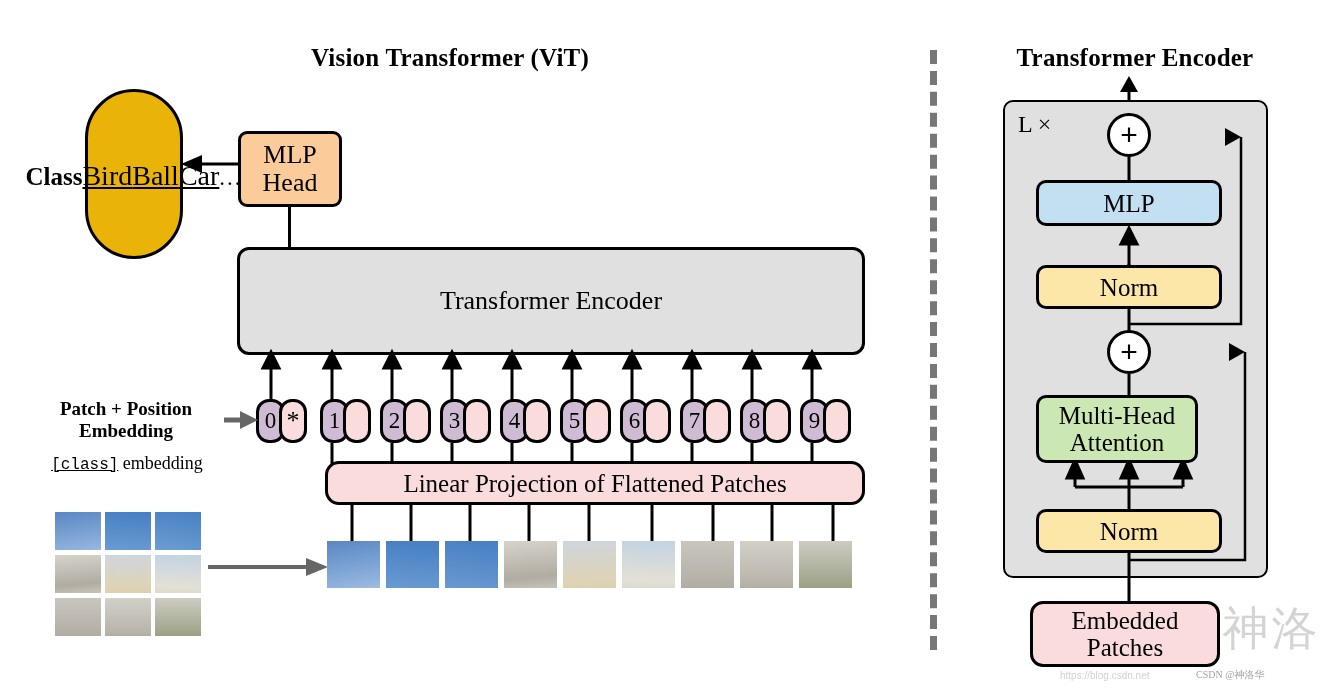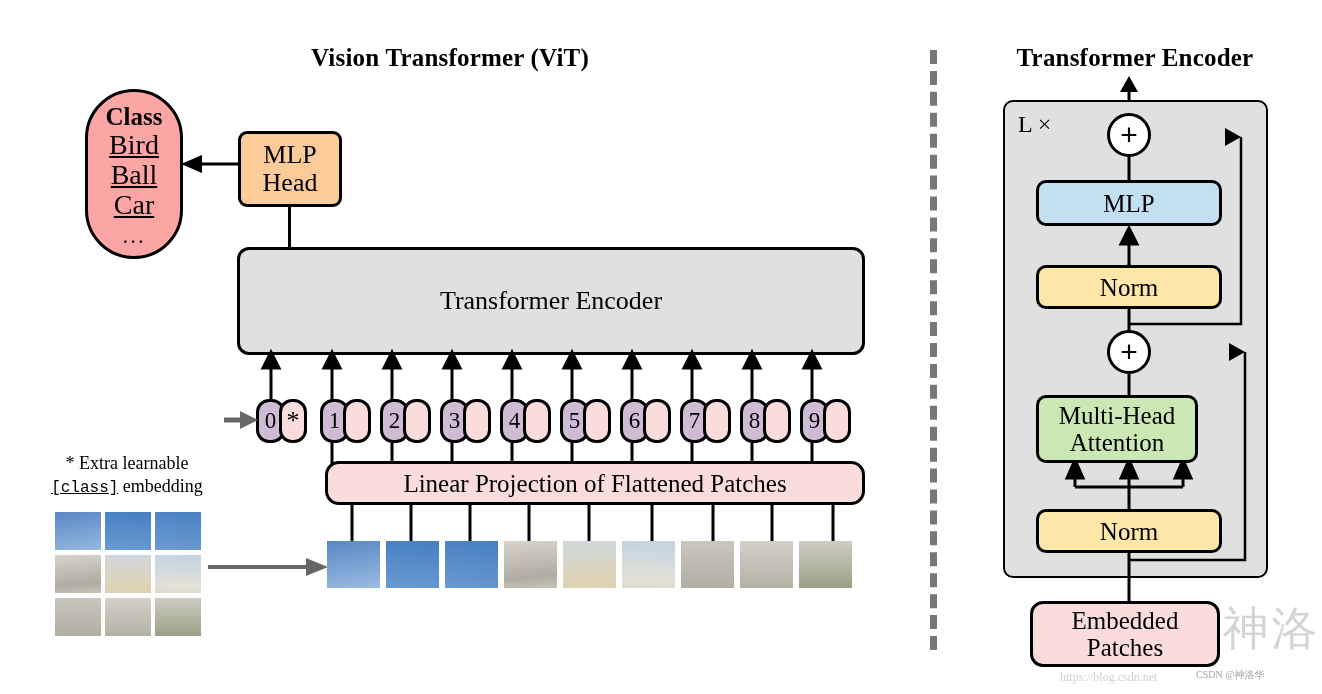--- a/index.html
+++ b/index.html
@@ -34,23 +34,23 @@
     box-sizing: border-box;
     border: 3px solid #000;
     display: flex;
     align-items: center;
     justify-content: center;
     text-align: center;
     line-height: 1.08;
   }
 
   .box-class {
-    background: #fca5a5;
+    background: #eab308;
     border-radius: 58px;
-    flex-direction: column;
+    flex-direction: row;
     padding-top: 4px;
   }
   .class-head { font-weight: bold; font-size: 25px; }
   .class-item { font-size: 28px; text-decoration: underline; }
   .class-dots { font-size: 23px; letter-spacing: 2px; padding-top: 4px;}
 
   .box-mlp-head {
     background: #fbcb9a;
     border-radius: 9px;
     flex-direction: column;
@@ -178,22 +178,22 @@
     white-space: nowrap;
     letter-spacing: 3px;
   }
   .wm-csdn {
     font-family: Liberation Serif, serif;
     font-size: 10px;
     color: rgba(130,130,130,0.75);
     white-space: nowrap;
   }
   .wm-url {
-    font-family: Liberation Serif, serif;
-    font-size: 12px;
+    font-family: Liberation Sans, sans-serif;
+    font-size: 10px;
     color: rgba(150,150,150,0.45);
     white-space: nowrap;
   }
 </style>
 </head>
 <body>
 
 <div id="canvas">
 
   <div class="abs title" style="left:245px; top:44px; width:410px;">Vision Transformer (ViT)</div>
@@ -306,31 +306,31 @@
       <line x1="452" y1="0" x2="452" y2="24"></line>
       <line x1="512" y1="0" x2="512" y2="24"></line>
       <line x1="572" y1="0" x2="572" y2="24"></line>
       <line x1="632" y1="0" x2="632" y2="24"></line>
       <line x1="692" y1="0" x2="692" y2="24"></line>
       <line x1="752" y1="0" x2="752" y2="24"></line>
       <line x1="812" y1="0" x2="812" y2="24"></line>
     </g>
   </svg>
 
+  <div class="abs lbl-patchpos" style="left:28px; top:398px; width:196px;">
+    <div>Patch + Position</div>
+    <div>Embedding</div>
+  </div>
 
   <svg class="ov" style="left:224px; top:409px;" width="34" height="22">
     <line x1="0" y1="11" x2="18" y2="11" stroke="#666" stroke-width="5"></line>
     <polygon points="16,2 34,11 16,20" fill="#666"></polygon>
   </svg>
 
   <div class="abs lbl-extra" style="left:22px; top:452px; width:210px;">
-    <div>
-      <span>*</span>
-      <span>Extra learnable</span>
-    </div>
     <div>
       <span class="mono">[class]</span>
       <span>embedding</span>
     </div>
   </div>
 
   <div class="abs box box-linproj" style="left:325px; top:461px; width:540px; height:44px;justify-content:center;">
     <span>Linear Projection of Flattened Patches</span>
   </div>
 

